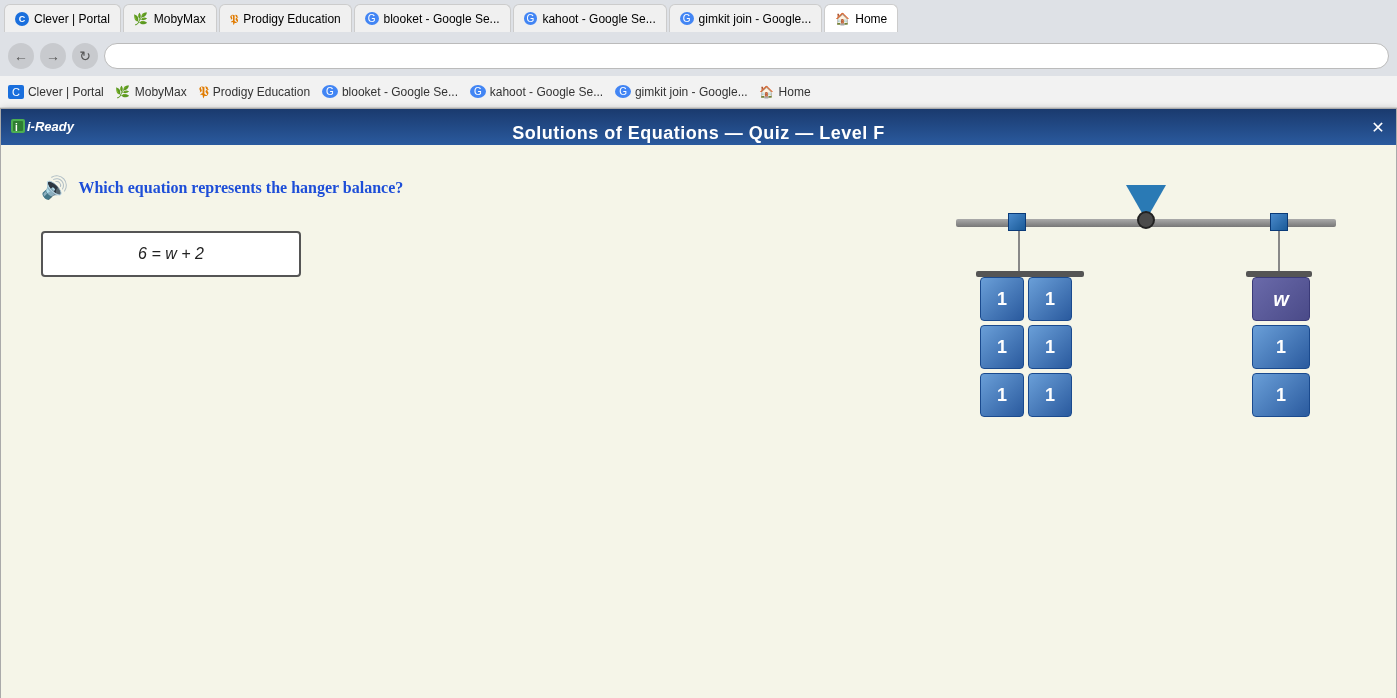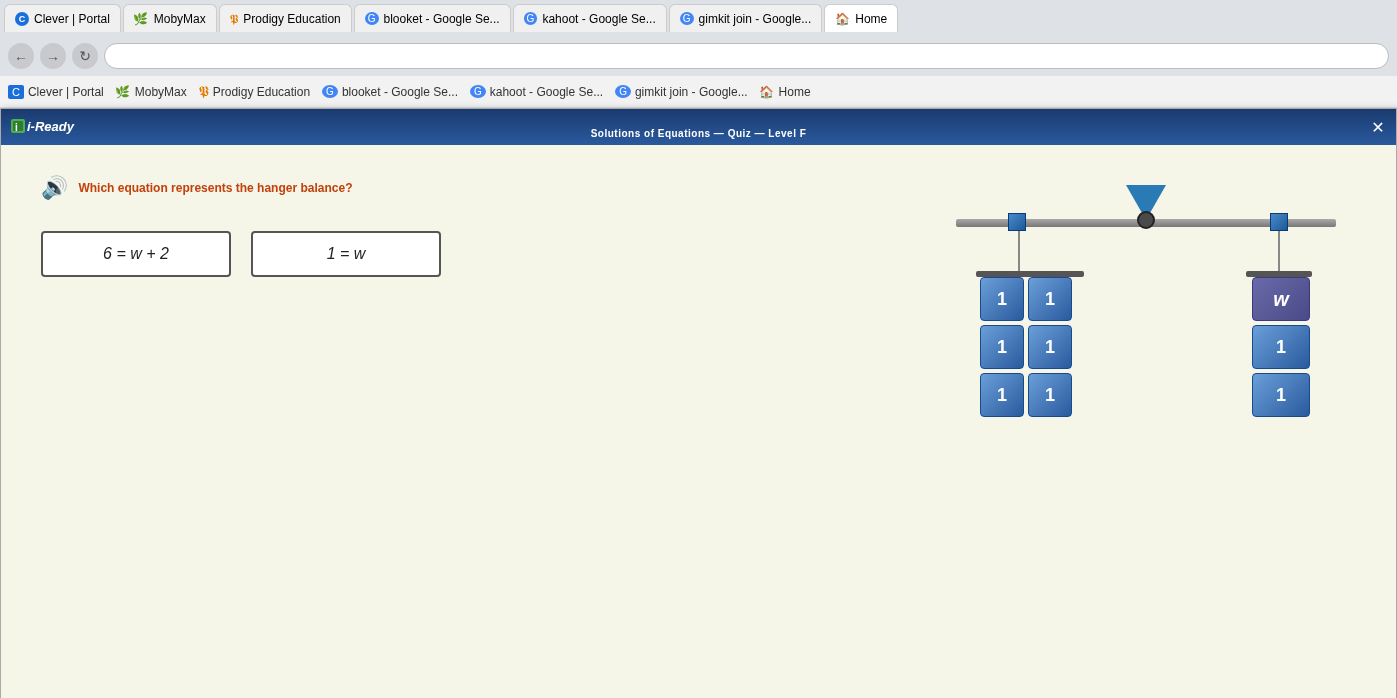--- a/index.html
+++ b/index.html
@@ -126,21 +126,21 @@
     .iready-logo {
       position: absolute;
       left: 10px;
       display: flex;
       align-items: center;
       gap: 4px;
     }
 
     .iready-title-text {
       color: #fff;
-      font-size: 10px;
+      font-size: 18px;
       font-weight: bold;
       letter-spacing: 0.5px;
       margin-top: 12px;
     }
 
     .iready-close {
       position: absolute;
       right: 8px;
       color: #fff;
       font-size: 16px;
@@ -172,23 +172,24 @@
       gap: 10px;
       margin-bottom: 30px;
     }
 
     .speaker-icon {
       color: #1a3a6e;
       font-size: 22px;
     }
 
     .question-text {
-      font-size: 12px;
+      font-size: 16px;
       font-weight: bold;
-      color: #c2410c;
+      color: #1d4ed8;
+      font-family: Liberation Serif, serif;
     }
 
     .answer-options {
       display: grid;
       grid-template-columns: auto auto;
       gap: 20px;
       max-width: 400px;
     }
 
     .answer-btn {
@@ -335,21 +336,20 @@
   <div class="content-area">
 
     <div class="question-section">
       <div class="question-header">
         <span class="speaker-icon">🔊</span>
         <span class="question-text">Which equation represents the hanger balance?</span>
       </div>
 
       <div class="answer-options">
         <button class="answer-btn">6 = <em>w</em> + 2</button>
-        <button class="answer-btn">1 = <em>w</em></button>
       </div>
     </div>
 
     <div class="hanger-section">
       <div class="hanger-container">
 
         <div style="
           position: absolute;
           top: 0px;
           left: 50%;

